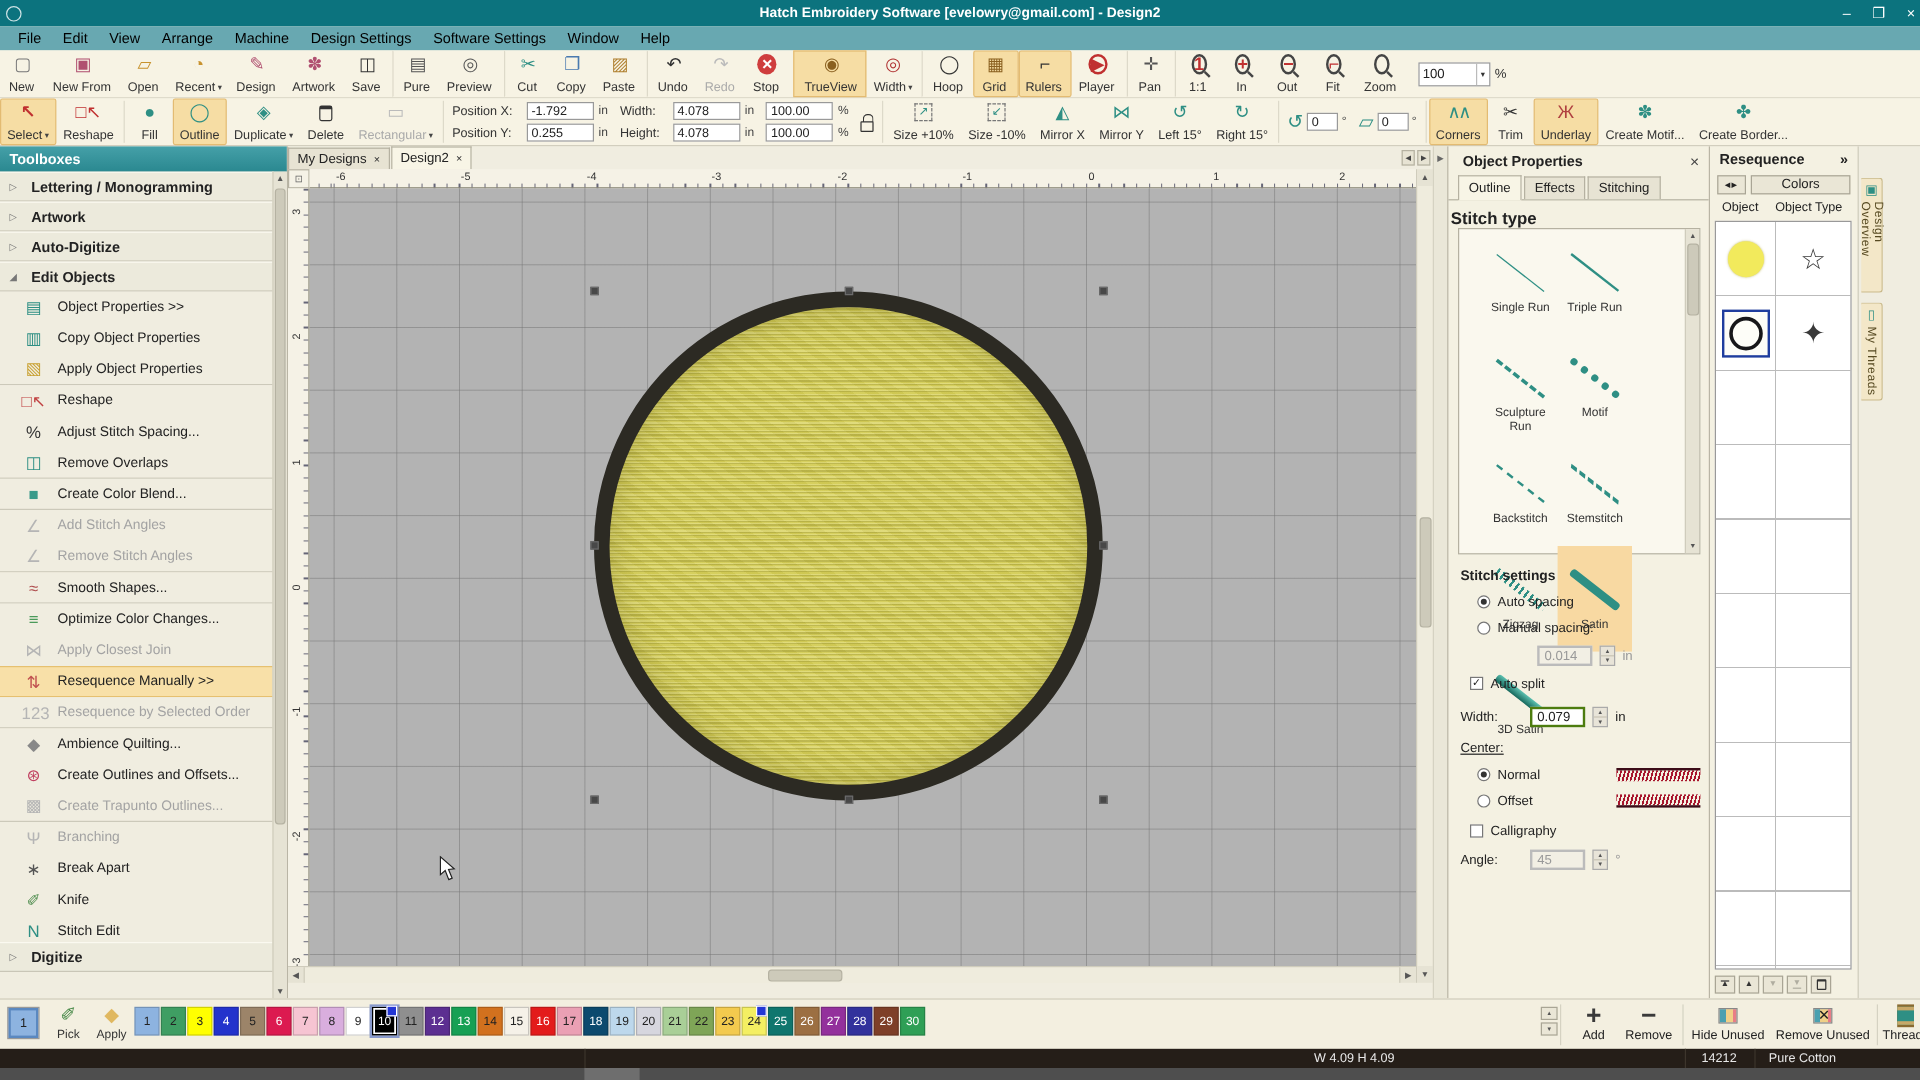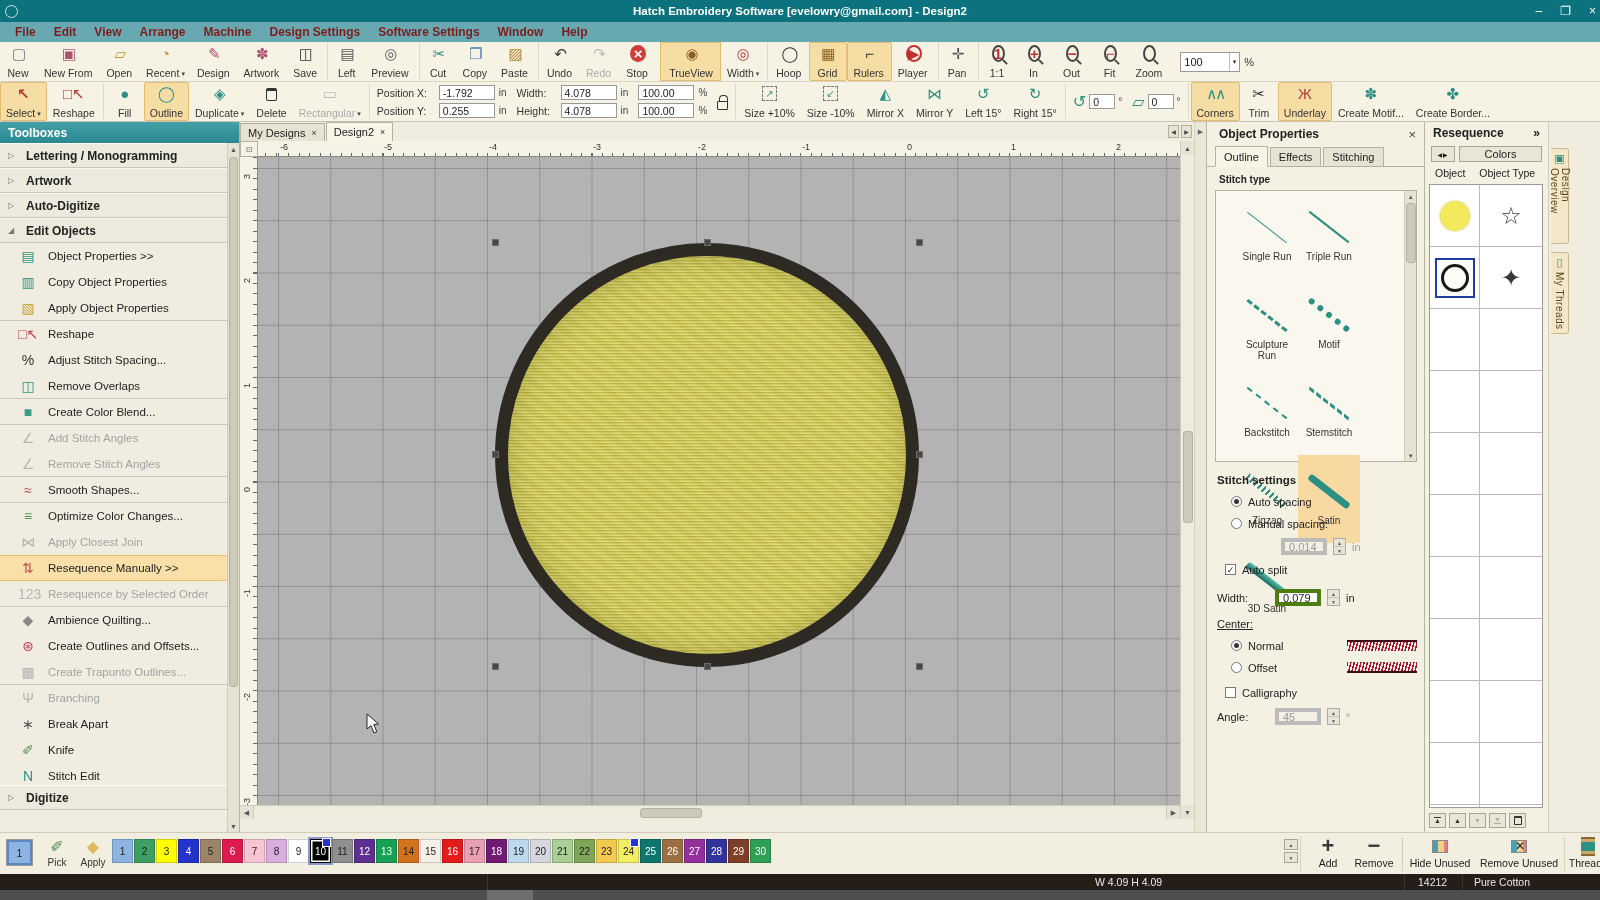--- a/index.html
+++ b/index.html
@@ -10,21 +10,21 @@
   
   .titlebar{position:absolute;left:0;top:0;width:1600px;height:22px;background:#0c737e;color:#fff;
             display:flex;align-items:center;}
   .titlebar .logo{width:13px;height:13px;border:1.5px solid #cfe4e6;border-radius:50%;margin-left:5px;}
   .titlebar .ttl{position:absolute;left:0;right:0;text-align:center;font-size:11.5px;font-weight:bold;}
   .winbtns{position:absolute;right:4px;top:0;height:22px;display:flex;align-items:center;gap:18px;font-size:12px;}
   .winbtns span{cursor:default;}
 
   
   .menubar{position:absolute;left:0;top:22px;width:1600px;height:20px;background:#68a8b1;display:flex;align-items:center;padding-left:6px;}
-  .menu-item{padding:0 9px;font-size:12px;color:#7f1d1d;height:19px;display:flex;align-items:center;font-weight:bold;}
+  .menu-item{padding:0 9px;font-size:12px;color:#000000;height:19px;display:flex;align-items:center;}
 
   
   .tb1{position:absolute;left:0;top:42px;width:1600px;height:40px;background:#f7f3e4;border-bottom:1px solid #d9d5c5;display:flex;align-items:stretch;}
   .tb2{position:absolute;left:0;top:82px;width:1600px;height:40px;background:#f7f3e4;border-bottom:1px solid #c9c5b5;display:flex;align-items:stretch;}
   .tb-row{display:flex;align-items:stretch;}
   .tb-btn{min-width:38px;padding:2px 5px 1px 5px;display:flex;flex-direction:column;align-items:center;justify-content:space-between;border:1px solid transparent;}
   .tb-btn .tb-icon{font-size:15px;line-height:16px;height:17px;display:flex;align-items:center;justify-content:center;}
   .tb-btn .tb-label{font-size:10.5px;color:#333;white-space:nowrap;line-height:11px;display:flex;align-items:center;}
   .caret{font-size:7px;margin-left:2px;color:#444;}
   .tb-btn.active{background:#f6dda4;border:1px solid #e3bb72;border-radius:2px;}
@@ -116,21 +116,21 @@
   .vthumb{position:absolute;left:2px;top:290px;width:10px;height:92px;background:#cdcaba;border:1px solid #b5b2a2;border-radius:3px;}
   .splitter{position:absolute;left:954px;top:0;width:12px;height:710px;background:#eae7d8;border-left:1px solid #d5d2c2;font-size:7px;color:#666;text-align:center;padding-top:6px;}
 
   
   .op-panel{position:absolute;left:1206px;top:122px;width:218px;height:710px;background:#f4f1e2;border-left:1px solid #b9b5a5;}
   .op-head{height:24px;display:flex;align-items:center;justify-content:space-between;padding:0 8px 0 12px;font-weight:bold;font-size:12px;}
   .op-close{font-size:13px;color:#444;font-weight:normal;}
   .op-tabs{display:flex;align-items:flex-end;height:21px;padding-left:8px;border-bottom:1px solid #b5b1a1;}
   .op-tab{height:19px;padding:0 8px;display:flex;align-items:center;font-size:11px;background:#e7e3d3;border:1px solid #b5b1a1;border-bottom:none;margin-right:2px;}
   .op-tab.active{background:#f8f5e6;height:21px;margin-bottom:-1px;border-bottom:1px solid #f8f5e6;}
-  .op-sub{position:absolute;left:12px;top:52px;font-weight:bold;font-size:10px;}
+  .op-sub{position:absolute;left:2px;top:52px;font-weight:bold;font-size:14px;}
   .op-groupbox{position:absolute;left:8px;top:68px;width:202px;height:272px;background:#faf8ee;border:1px solid #b5b1a1;display:flex;}
   .st-grid{width:187px;display:flex;flex-wrap:wrap;margin-left:20px;}
   .st-cell{width:62px;height:88px;display:flex;flex-direction:column;align-items:center;justify-content:flex-start;padding-top:16px;}
   .st-cell.selected{background:#f8d9a2;}
   .st-art{width:56px;height:40px;display:flex;align-items:center;justify-content:center;}
   .st-lbl{font-size:10px;color:#333;text-align:center;line-height:11px;margin-top:4px;}
   .stk{transform:rotate(38deg);}
   .st-single .stk{width:50px;border-top:1.5px solid #2e8f84;}
   .st-triple .stk{width:50px;border-top:2.5px solid #2e8f84;}
   .st-sculpture .stk{width:50px;border-top:3px dashed #2e8f84;}
@@ -145,21 +145,21 @@
   .op-scroll .sbtn.bot{position:absolute;bottom:0;width:100%;}
   .op-scroll .thumb{position:absolute;left:1px;top:12px;width:10px;height:60px;background:#cdcaba;border:1px solid #b5b2a2;border-radius:3px;}
   .op-settings{position:absolute;left:10px;top:352px;width:200px;font-size:11px;}
   .op-settings h3{margin:0 0 8px 0;font-size:11.5px;}
   .srow{display:flex;align-items:center;gap:6px;margin:0 0 7px 0;min-height:15px;position:relative;}
   .ind1{margin-left:14px;}
   .ind2{margin-left:64px;}
   .rad{width:11px;height:11px;border:1px solid #777;border-radius:50%;background:#fff;display:inline-flex;flex:0 0 auto;}
   .rad.on::after{content:"";width:5px;height:5px;background:#333;border-radius:50%;margin:2px;}
   .chk{width:11px;height:11px;border:1px solid #777;background:#fff;display:inline-flex;align-items:center;justify-content:center;font-size:9px;color:#222;flex:0 0 auto;}
-  .num{width:46px;height:17px;border:4px solid #4d7c0f;background:#fff;font-size:11px;display:inline-flex;align-items:center;padding:0 4px;}
+  .num{width:46px;height:17px;border:2px solid #4d7c0f;background:#fff;font-size:11px;display:inline-flex;align-items:center;padding:0 4px;}
   .num.dis{color:#999;background:#f2efe4;border-color:#bbb;}
   .spin{display:inline-flex;flex-direction:column;width:13px;height:17px;border:1px solid #aaa;background:#e8e4d8;}
   .spin i{flex:1;font-style:normal;font-size:5px;color:#555;display:flex;align-items:center;justify-content:center;border-bottom:1px solid #c8c4b4;}
   .spin i:last-child{border-bottom:none;}
   .dim{color:#999;}
   .wlabel{width:52px;}
   .zigzag{position:absolute;right:0;width:70px;height:11px;background:repeating-linear-gradient(105deg,#a8152d 0 1.5px,rgba(0,0,0,0) 1.5px 3.2px);}
   .zigzag.normal{border-top:2px solid #3c0c18;}
   .zigzag.offset{border-bottom:2px solid #3c0c18;}
 
@@ -315,21 +315,21 @@
           <span class="tb-icon" style="color: rgb(51, 51, 51);">◫</span>
           <span class="tb-label">
             <span>Save</span>
             <span class="caret"></span>
           </span>
         </div>
 
         <div class="tb-btn sep-l">
           <span class="tb-icon" style="color: rgb(85, 85, 85);">▤</span>
           <span class="tb-label">
-            <span>Left</span>
+            <span>Pure</span>
             <span class="caret"></span>
           </span>
         </div>
 
         <div class="tb-btn">
           <span class="tb-icon" style="color: rgb(85, 85, 85);">◎</span>
           <span class="tb-label">
             <span>Preview</span>
             <span class="caret"></span>
           </span>
@@ -1122,21 +1122,21 @@
         </div>
 
         <div class="swatch lt" style="background: rgb(227, 27, 27);">
           <span>16</span>
         </div>
 
         <div class="swatch" style="background: rgb(234, 160, 180);">
           <span>17</span>
         </div>
 
-        <div class="swatch lt" style="background: #701a75;">
+        <div class="swatch lt" style="background: #0c4a6e;">
           <span>18</span>
         </div>
 
         <div class="swatch" style="background: rgb(189, 216, 236);">
           <span>19</span>
         </div>
 
         <div class="swatch" style="background: rgb(214, 214, 222);">
           <span>20</span>
         </div>

